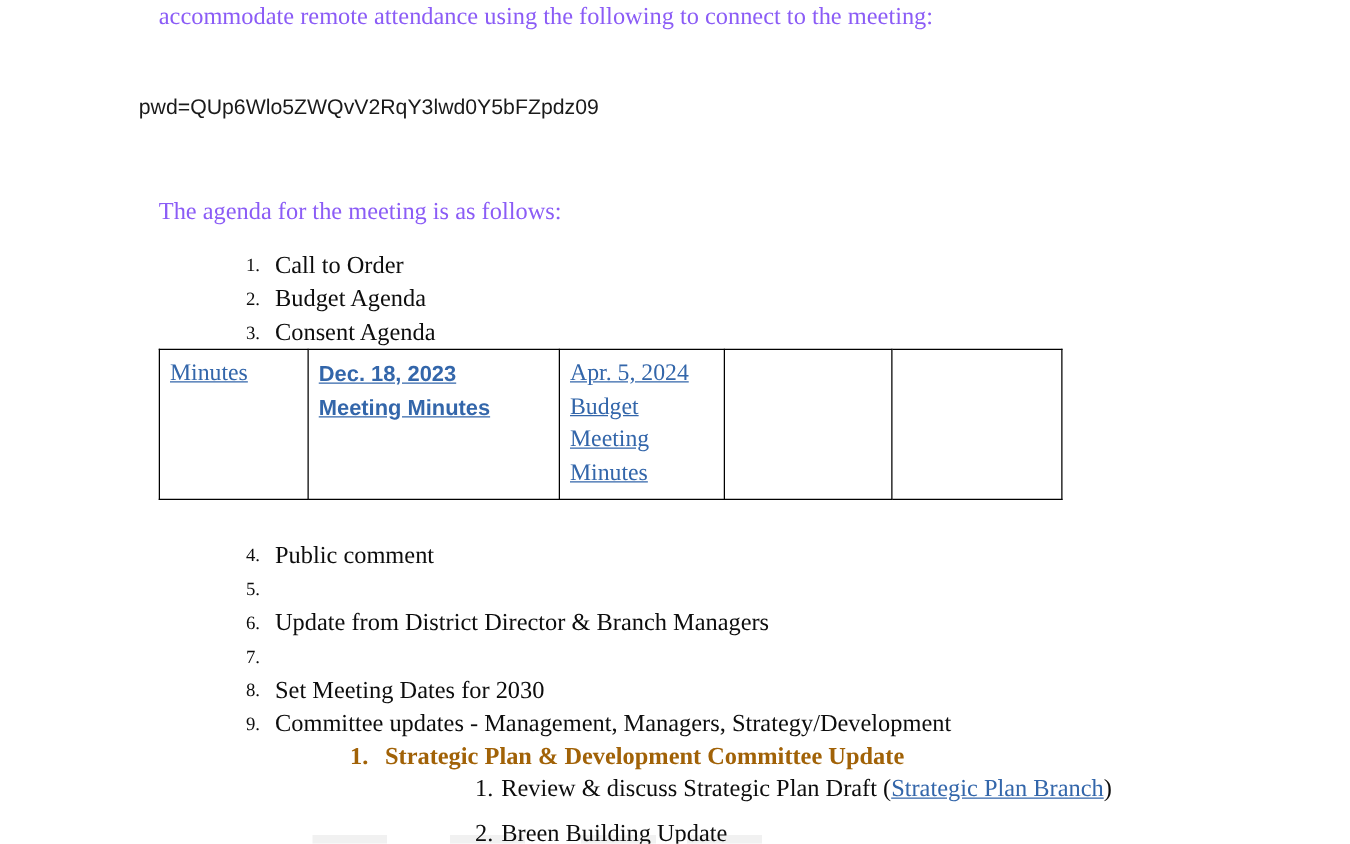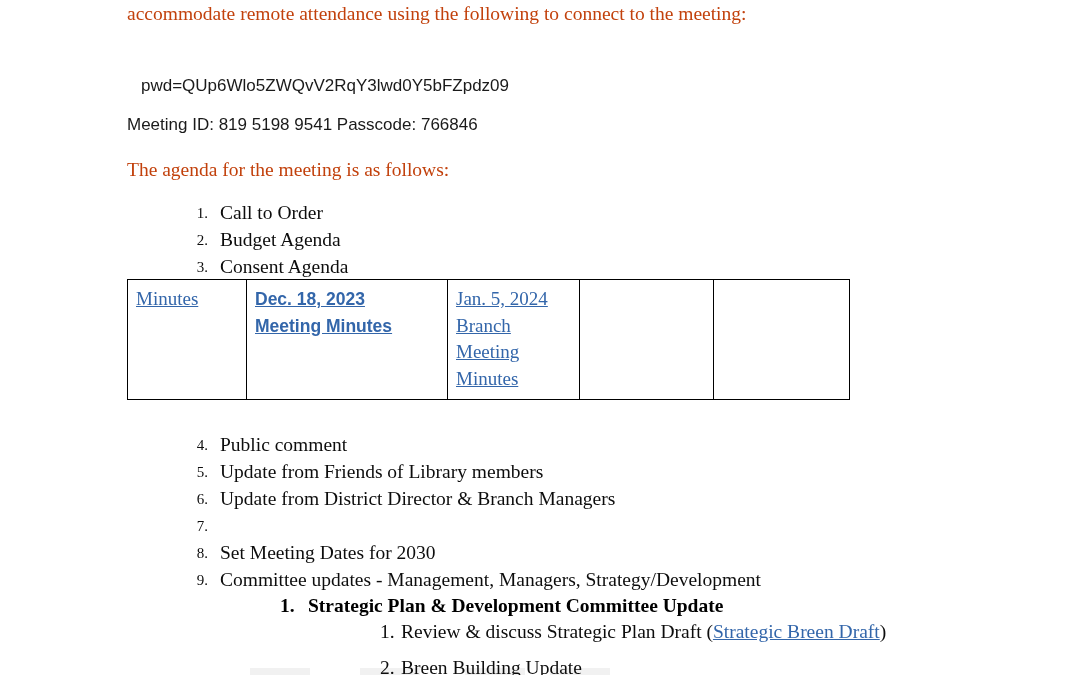--- a/index.html
+++ b/index.html
@@ -22,21 +22,21 @@
     width: 1080px;
     height: 675px;
   }
 
   
   .serif-para {
     position: absolute;
     font-family: "Liberation Serif", "DejaVu Serif", serif;
     font-size: 19.5px;
     line-height: 24px;
-    color: #c2410c;
+    color: #8b5cf6;
     white-space: nowrap;
   }
   .sans-para {
     position: absolute;
     font-family: "Liberation Sans", "DejaVu Sans", sans-serif;
     font-size: 17px;
     line-height: 24px;
     color: #1a1a1a;
     white-space: nowrap;
   }
@@ -104,21 +104,21 @@
     font-weight: bold;
   }
 
   
   .sub-bold {
     position: absolute;
     font-family: "Liberation Serif", "DejaVu Serif", serif;
     font-size: 19.5px;
     font-weight: bold;
     line-height: 27px;
-    color: #000000;
+    color: #a16207;
     white-space: nowrap;
   }
   .sub-bold .num {
     display: inline-block;
     width: 28px;
   }
   .subsub {
     position: absolute;
     font-family: "Liberation Serif", "DejaVu Serif", serif;
     font-size: 19.5px;
@@ -150,23 +150,22 @@
        rgba(0,0,0,0.55) 300px 360px, transparent 360px 520px);
   }
 </style>
 </head>
 <body>
 
 <div class="page">
 
   <div class="serif-para" style="left:127px; top:2px;">accommodate remote attendance using the following to connect to the meeting:</div>
 
-  <div class="sans-para" style="left:141px; top:74px;">pwd=QUp6Wlo5ZWQvV2RqY3lwd0Y5bFZpdz09</div>
-
-  <div class="sans-para" style="left:127px; top:113px;">Meeting ID: 819 5198 9541    Passcode: 766846</div>
+  <div class="sans-para" style="left:111px; top:74px;">pwd=QUp6Wlo5ZWQvV2RqY3lwd0Y5bFZpdz09</div>
+
 
   <div class="serif-para" style="left:127px; top:158px;">The agenda for the meeting is as follows:</div>
 
   <ol class="agenda-list" id="agenda-top-list" style="top:199px;">
       <li class="agenda-item"><span class="num">1.</span><span>Call to Order</span></li>
       <li class="agenda-item"><span class="num">2.</span><span>Budget Agenda</span></li>
       <li class="agenda-item"><span class="num">3.</span><span>Consent Agenda</span></li>
     </ol>
 
   <table class="minutes-table">
@@ -174,39 +173,39 @@
       <col style="width:119px">
       <col style="width:201px">
       <col style="width:132px">
       <col style="width:134px">
       <col style="width:136px">
     </colgroup>
     <tbody id="minutes-tbody">
         <tr>
           <td class="cell-serif"><span class="cell-link">Minutes</span></td>
           <td class="cell-sans"><span class="cell-link">Dec. 18, 2023</span><br><span class="cell-link">Meeting Minutes</span></td>
-          <td class="cell-serif"><span class="cell-link">Jan. 5, 2024</span><br><span class="cell-link">Branch</span><br><span class="cell-link">Meeting</span><br><span class="cell-link">Minutes</span></td>
+          <td class="cell-serif"><span class="cell-link">Apr. 5, 2024</span><br><span class="cell-link">Budget</span><br><span class="cell-link">Meeting</span><br><span class="cell-link">Minutes</span></td>
           <td class="cell-serif"></td>
           <td class="cell-serif"></td>
         </tr>
       </tbody>
   </table>
 
   <ol class="agenda-list" id="agenda-bottom-list" style="top:431px;">
       <li class="agenda-item"><span class="num">4.</span><span>Public comment</span></li>
-      <li class="agenda-item"><span class="num">5.</span><span>Update from Friends of Library members</span></li>
+      <li class="agenda-item"><span class="num">5.</span></li>
       <li class="agenda-item"><span class="num">6.</span><span>Update from District Director &amp; Branch Managers</span></li>
       <li class="agenda-item"><span class="num">7.</span></li>
       <li class="agenda-item"><span class="num">8.</span><span>Set Meeting Dates for 2030</span></li>
       <li class="agenda-item"><span class="num">9.</span><span>Committee updates - Management, Managers, Strategy/Development</span></li>
     </ol>
 
   <div class="sub-bold" style="left:280px; top:592px;">
     <span class="num">1.</span><span>Strategic Plan &amp; Development Committee Update</span>
   </div>
 
   <div id="subsub-container">
-      <div class="subsub" style="left: 380px; top: 619px;"><span class="num">1.</span><span>Review &amp; discuss Strategic Plan Draft (</span><span class="inline-link">Strategic Breen Draft</span><span>)</span></div>
+      <div class="subsub" style="left: 380px; top: 619px;"><span class="num">1.</span><span>Review &amp; discuss Strategic Plan Draft (</span><span class="inline-link">Strategic Plan Branch</span><span>)</span></div>
       <div class="subsub" style="left: 380px; top: 655px;"><span class="num">2.</span><span>Breen Building Update</span></div>
     </div>
 
   <div class="bottom-fade"></div>
 </div>
 
 </body></html>

